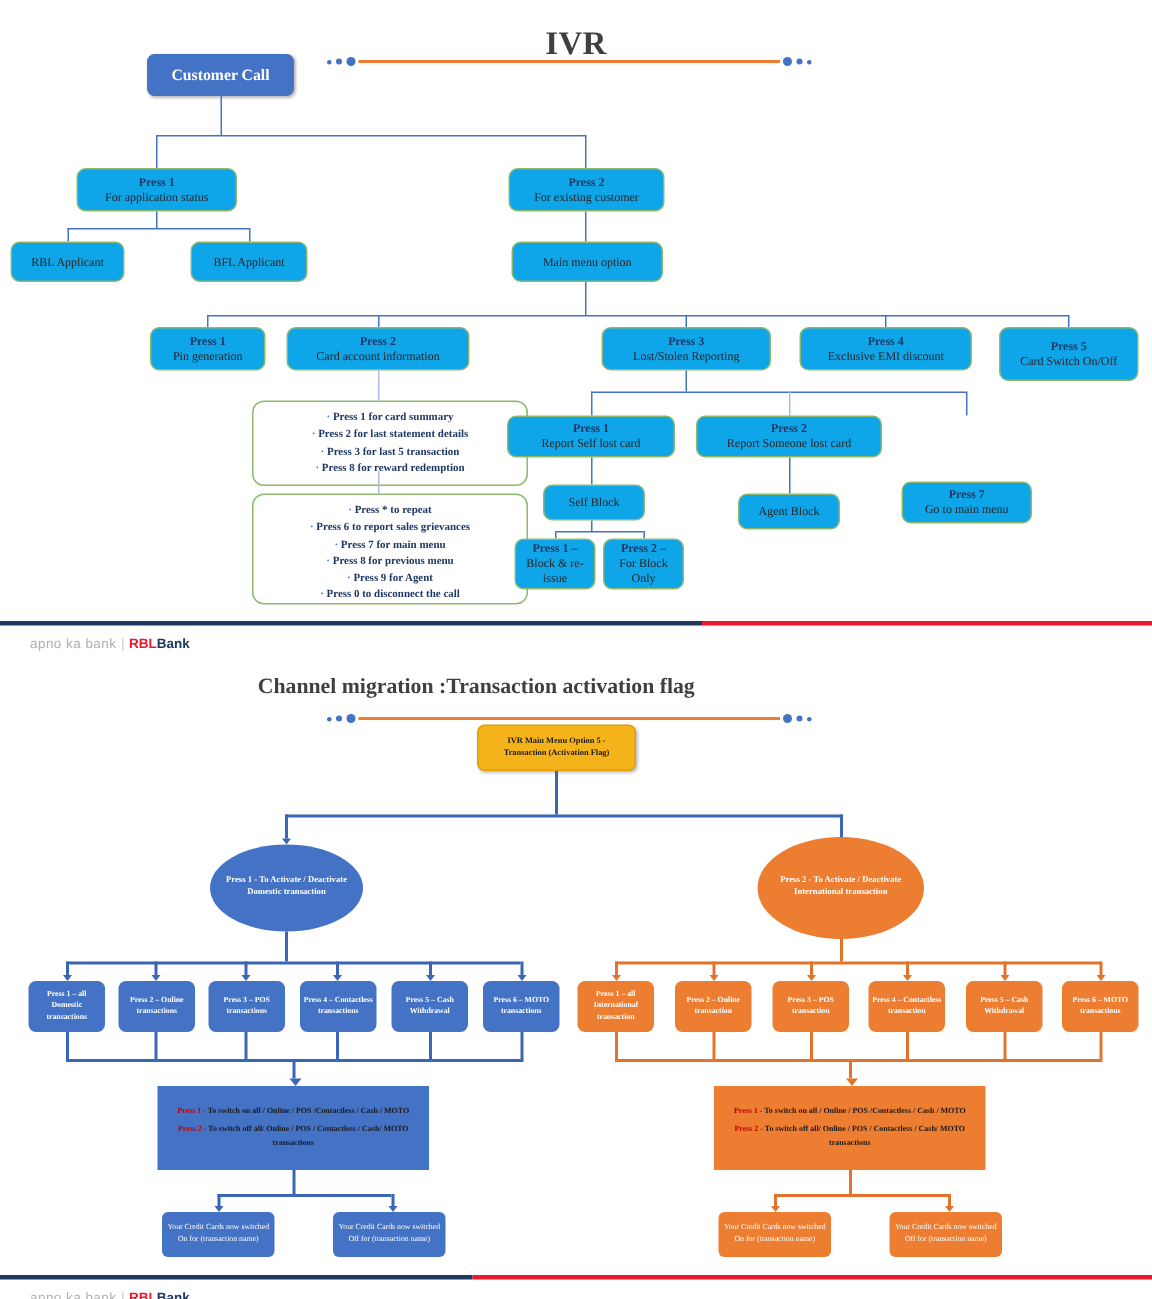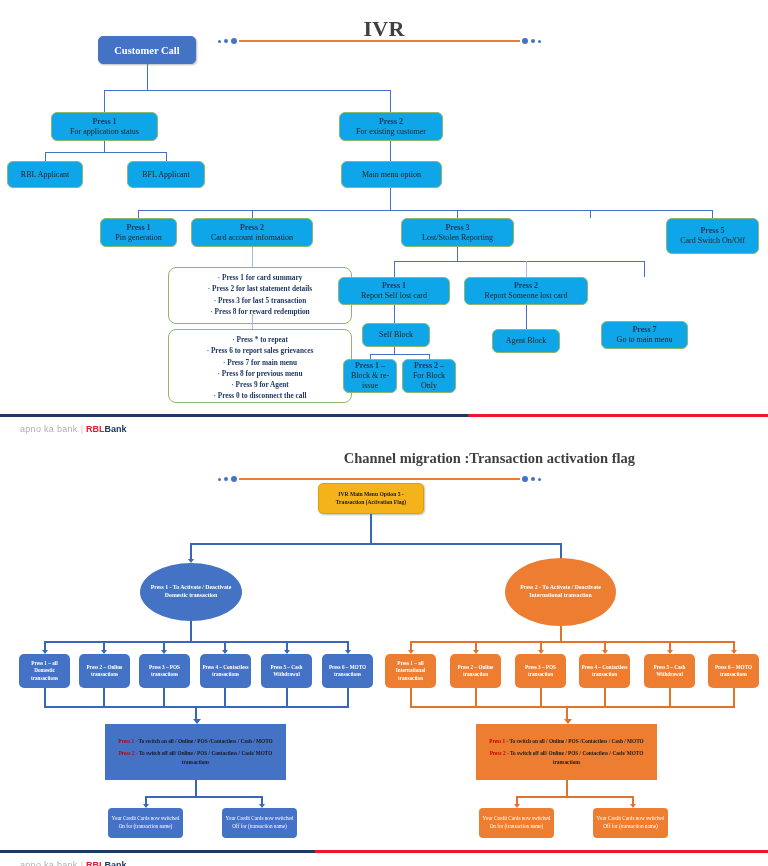--- a/index.html
+++ b/index.html
@@ -156,20 +156,24 @@
       <span class="sub">Pin generation</span>
     </div>
     <div class="node grn" style="left:191px;top:206px;width:122px;height:29px;flex-direction:column;">
       <span class="ttl">Press 2</span>
       <span class="sub">Card account information</span>
     </div>
     <div class="node grn" style="left:401px;top:206px;width:113px;height:29px;flex-direction:column;">
       <span class="ttl">Press 3</span>
       <span class="sub">Lost/Stolen Reporting</span>
     </div>
+    <div class="node grn" style="left:533px;top:206px;width:115px;height:29px;flex-direction:column;">
+      <span class="ttl">Press 4</span>
+      <span class="sub">Exclusive EMI discount</span>
+    </div>
     <div class="node grn" style="left:666px;top:206px;width:93px;height:36px;flex-direction:column;">
       <span class="ttl">Press 5</span>
       <span class="sub" style="white-space:pre-line;">Card Switch On/Off</span>
     </div>
 
     <div class="conn v lt" style="left:252px;top:235px;height:20px;"></div>
     <div class="list" style="position:absolute;left:168px;top:255px;width:170px;height:47px;">
       <span class="li"><span class="bul">·&nbsp;</span><span>Press 1 for card summary</span></span>
       <span class="li"><span class="bul">·&nbsp;</span><span>Press 2 for last statement details</span></span>
       <span class="li"><span class="bul">·&nbsp;</span><span>Press 3 for last 5 transaction</span></span>
@@ -228,21 +232,21 @@
       <span class="b" style="width:61%;"></span>
       <span class="r" style="width:39%;"></span>
     </div>
     <div class="brand" style="left:20px;top:412px;">
       <span class="apno">apno ka bank</span><span class="pipe">|</span><span class="rbl">RBL</span><span class="bank">Bank</span>
     </div>
   </div>
 
   <div class="slide" id="slide2">
 
-    <div class="s2title" style="left:0;top:8px;width:635px;text-align:right;font-size:14.5px;">Channel migration :Transaction activation flag</div>
+    <div class="s2title" style="left:0;top:8px;width:635px;text-align:center;font-size:14.5px;">Channel migration :Transaction activation flag</div>
 
     <div class="deco" style="left:218px;top:34px;">
       <span class="dot" style="width:3px;height:3px;margin-right:3px;"></span>
       <span class="dot" style="width:4px;height:4px;margin-right:3px;"></span>
       <span class="dot" style="width:6px;height:6px;margin-right:2px;"></span>
       <span class="bar" style="width:281px;"></span>
       <span class="dot" style="width:6px;height:6px;margin-left:2px;"></span>
       <span class="dot" style="width:4px;height:4px;margin-left:3px;"></span>
       <span class="dot" style="width:3px;height:3px;margin-left:3px;"></span>
     </div>

